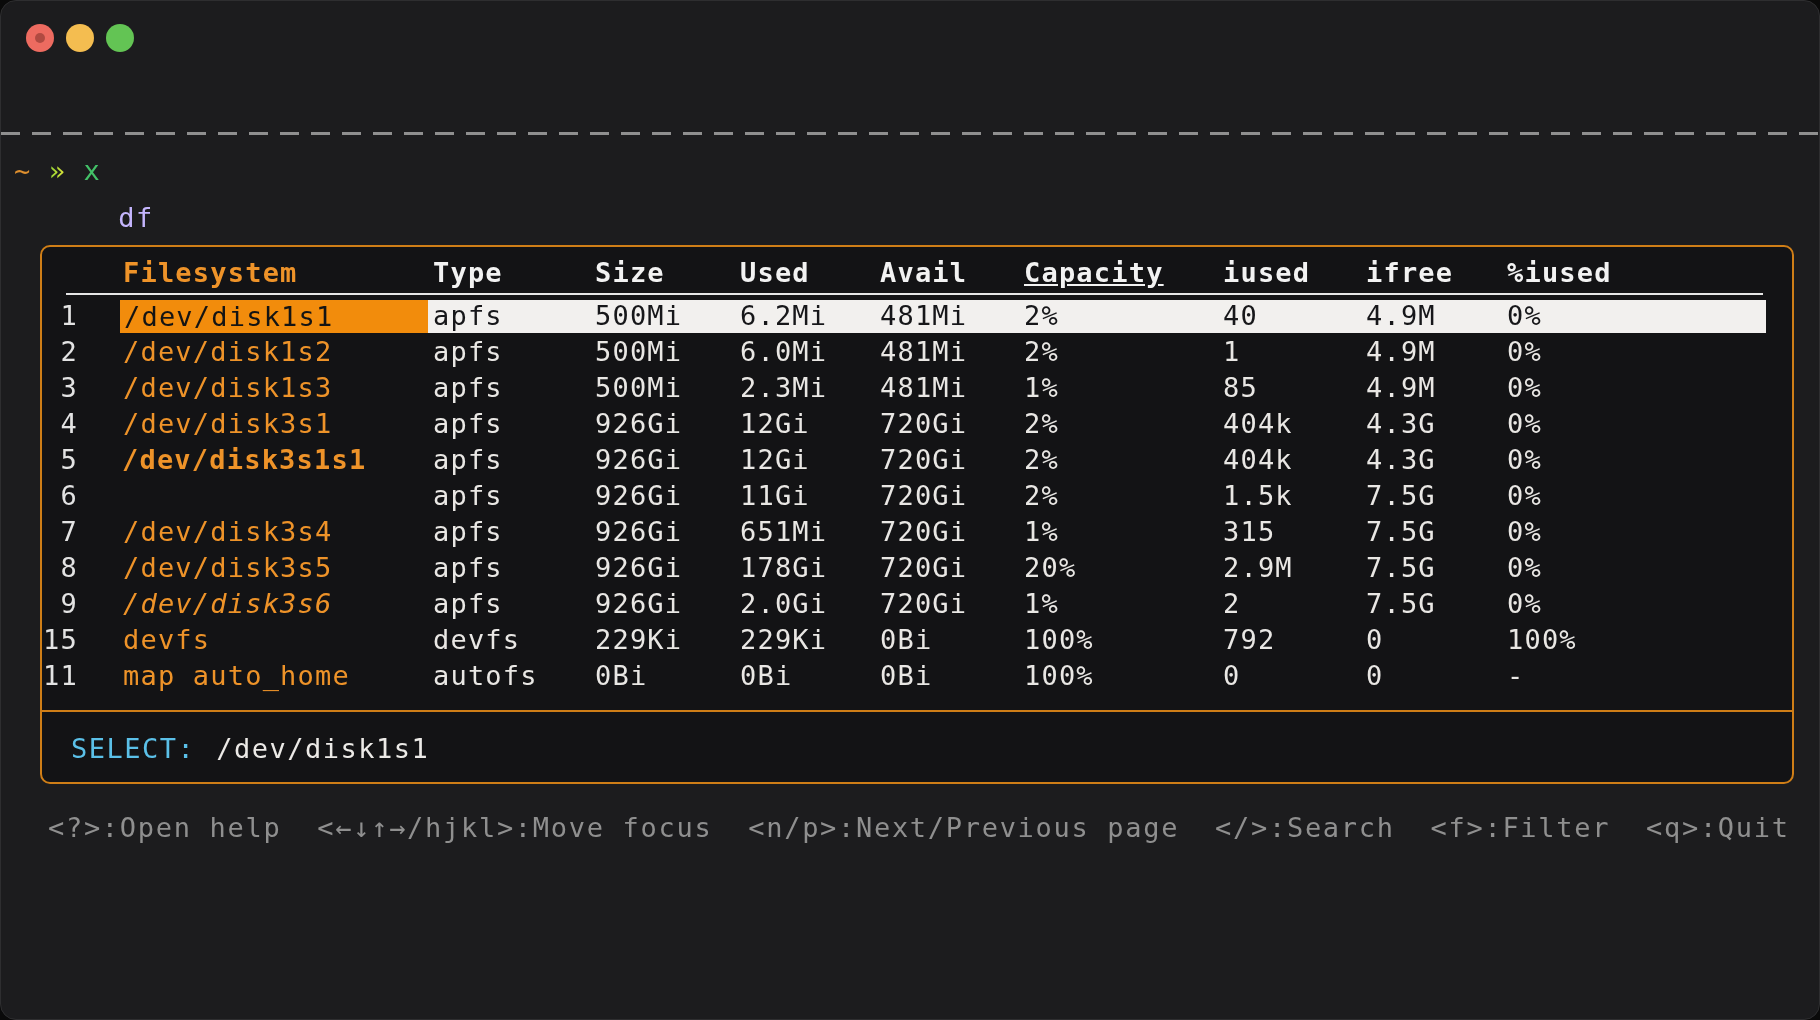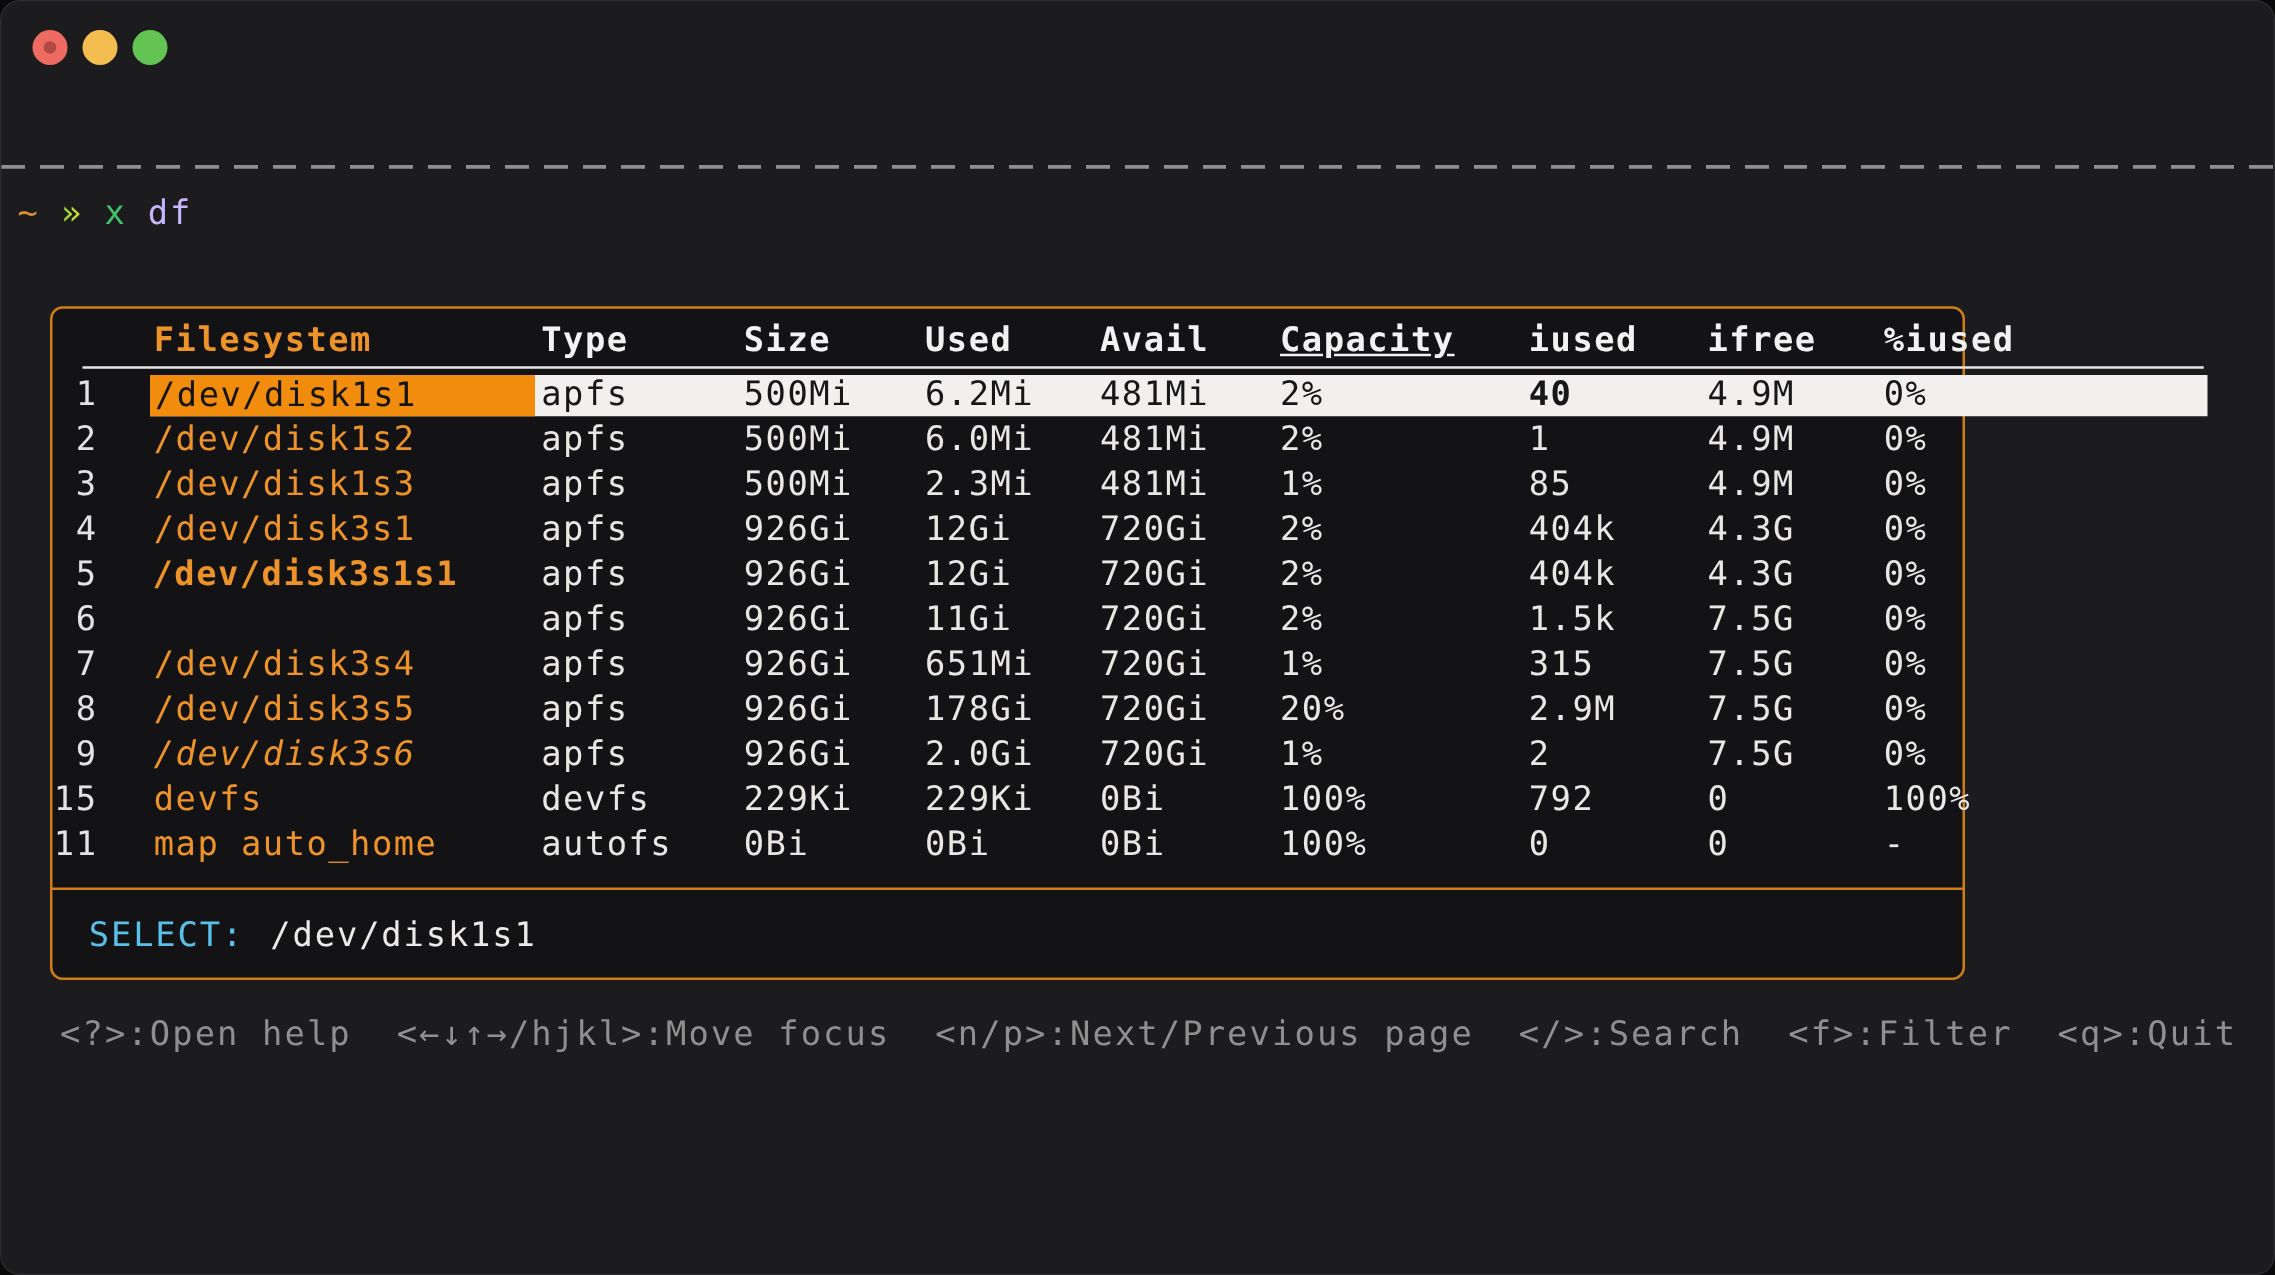--- a/index.html
+++ b/index.html
@@ -27,25 +27,25 @@
 
   
   .prompt {
     position:absolute; left:13px; top:146px; height:48px; line-height:48px;
     font-size:27px; letter-spacing:1.5px; display:flex; gap:17px; white-space:pre;
   }
   .p-tilde { color:#de8f2e; }
   .p-arrow { color:#cedc39; background:linear-gradient(90deg,#8fd435,#eae63a);
              -webkit-background-clip:text; background-clip:text; -webkit-text-fill-color:transparent; }
   .p-x     { color:#43c168; }
-  .p-cmd   { color:#c4b5fd; }
+  .p-cmd   { color:#c4b5fd;margin-top:47px; }
 
   
   .tui {
-    position:absolute; left:39px; top:244px; width:1532px; height:539px;
+    position:absolute; left:39px; top:244px; width:1754px; height:539px;
     background:#131315; border:2px solid #cf7e17; border-radius:10px;
     font-size:27px;
   }
   .cell { position:absolute; white-space:pre; letter-spacing:1.2px; }
   .thead { position:absolute; left:0; top:8px; width:100%; height:36px; line-height:36px; }
   .thead .cell { font-weight:bold; color:#f2f2f2; }
   .thead .cell.fs-head { color:#ee9329; }
   .head-underline { position:absolute; left:24px; top:46px; width:1697px; height:2px; background:#e6e6e6; }
 
   .trow { position:absolute; left:0; width:100%; height:36px; line-height:36px; color:#e9e7e4; }
@@ -109,21 +109,21 @@
     <div id="rows">
         <div class="trow selected" style="top: 51px;">
           <div class="rowband"></div>
           <span class="cell num" style="left: 0px; width: 36px;">1</span>
           <span class="cell fs" style="left: 81px;">/dev/disk1s1</span>
           <span class="cell" style="left: 391px;">apfs</span>
           <span class="cell" style="left: 553px;">500Mi</span>
           <span class="cell" style="left: 698px;">6.2Mi</span>
           <span class="cell" style="left: 838px;">481Mi</span>
           <span class="cell" style="left: 982px;">2%</span>
-          <span class="cell" style="left: 1181px; font-weight: bold;">40</span>
+          <span class="cell" style="left: 1181px;">40</span>
           <span class="cell" style="left: 1324px;">4.9M</span>
           <span class="cell" style="left: 1465px;">0%</span>
         </div>
         <div class="trow" style="top: 87px;">
           <span class="cell num" style="left: 0px; width: 36px;">2</span>
           <span class="cell fs" style="left: 81px;">/dev/disk1s2</span>
           <span class="cell" style="left: 391px;">apfs</span>
           <span class="cell" style="left: 553px;">500Mi</span>
           <span class="cell" style="left: 698px;">6.0Mi</span>
           <span class="cell" style="left: 838px;">481Mi</span>

